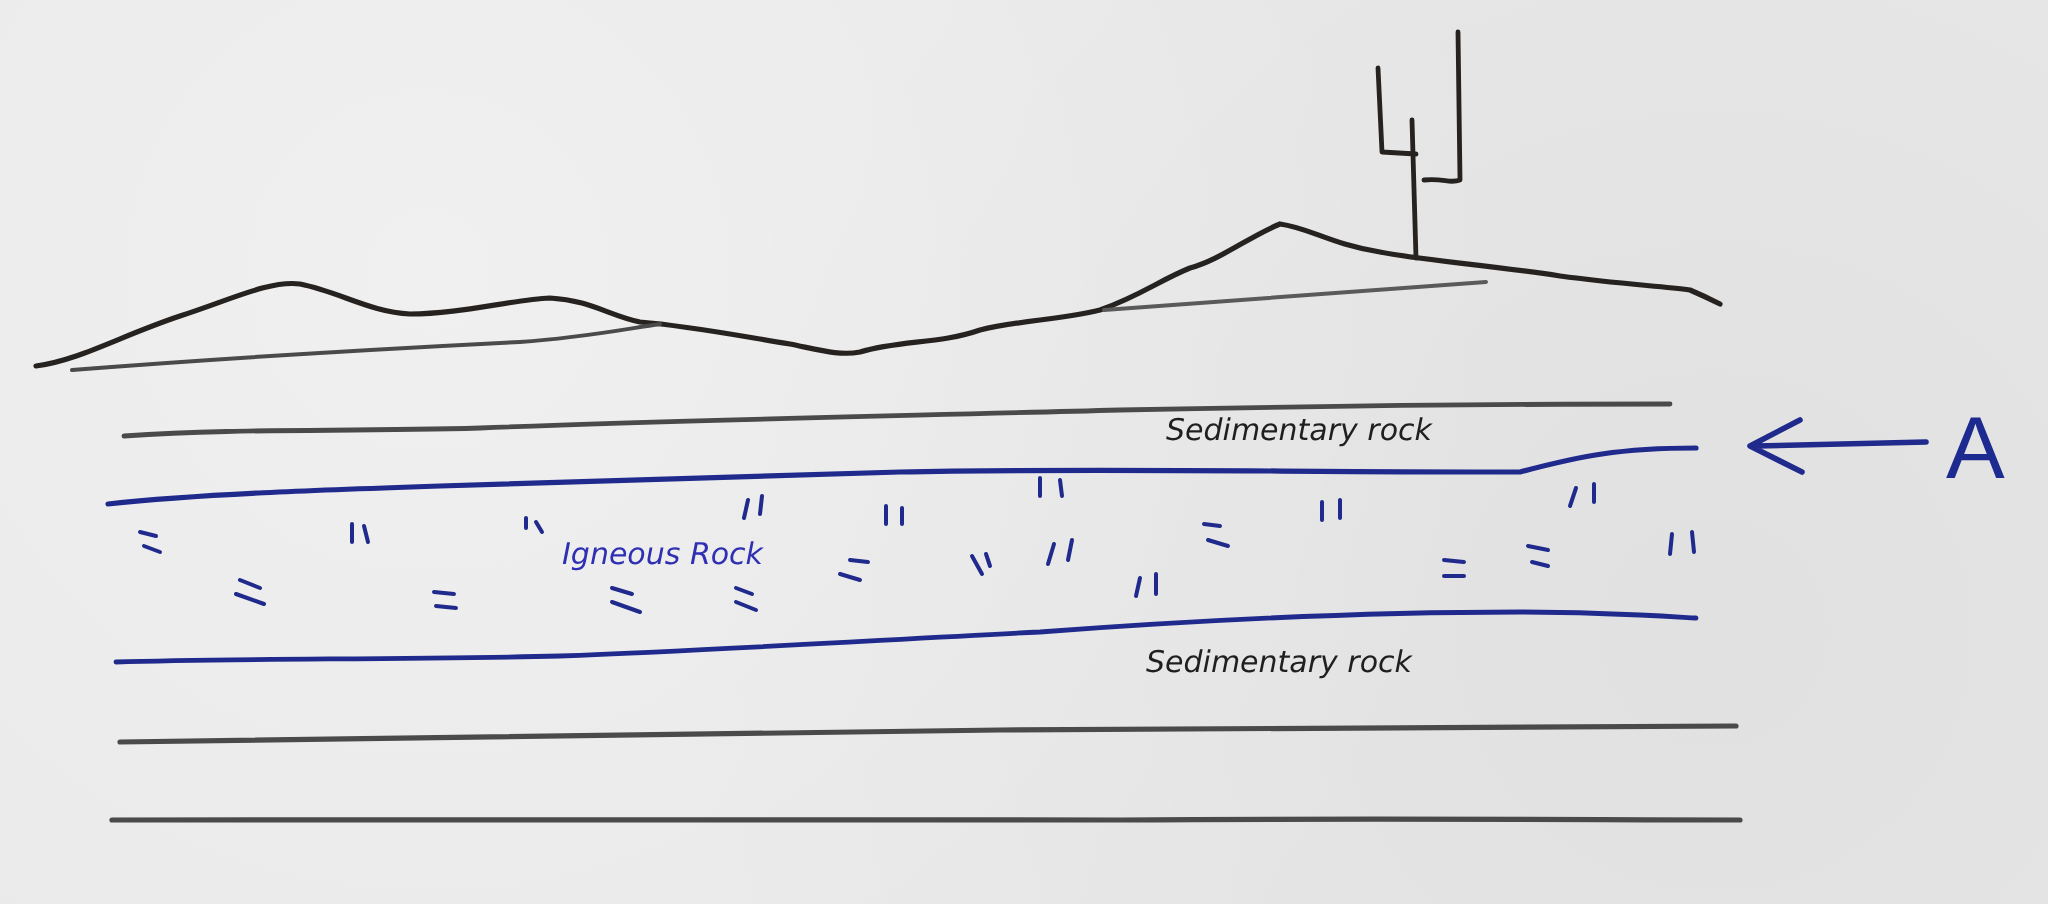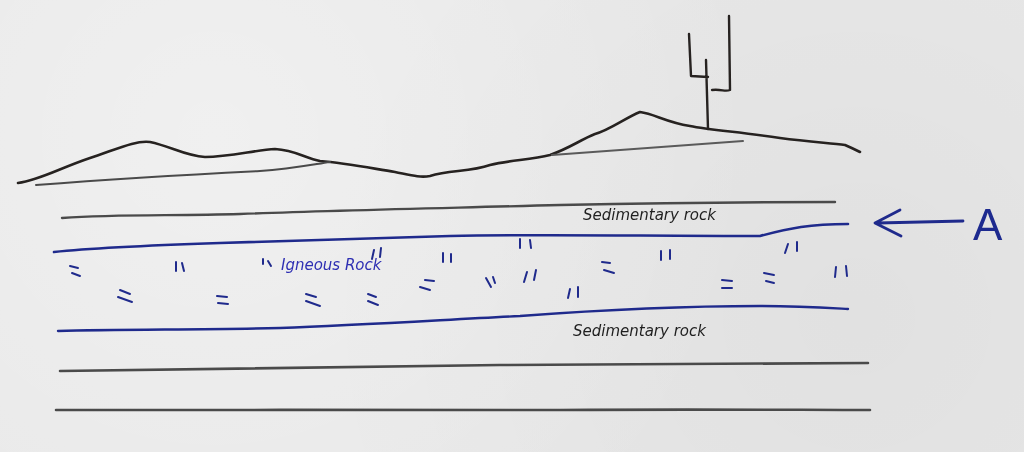--- a/index.html
+++ b/index.html
@@ -64,16 +64,16 @@
       <path d="M602,262 l8,1 M604,270 l10,3"></path>
       <path d="M661,251 l0,9 M670,250 l0,9"></path>
       <path d="M722,280 l10,1 M722,288 l10,0"></path>
       <path d="M764,273 l10,2 M766,281 l8,2"></path>
       <path d="M788,244 l-3,9 M797,242 l0,9"></path>
       <path d="M836,267 l-1,10 M846,266 l1,10"></path>
     </g>
   </svg>
 
   <span class="label sed" style="left:583px; top:206px;">Sedimentary rock</span>
-  <span class="label ign" style="left:281px; top:256px;">Igneous Rock</span>
+  <span class="label ign" style="left:281px; top:268px;">Igneous Rock</span>
   <span class="label sed" style="left:573px; top:322px;">Sedimentary rock</span>
   <span class="letter-a" style="left:973px; top:203px;">A</span>
 </div>
 
 </body></html>

